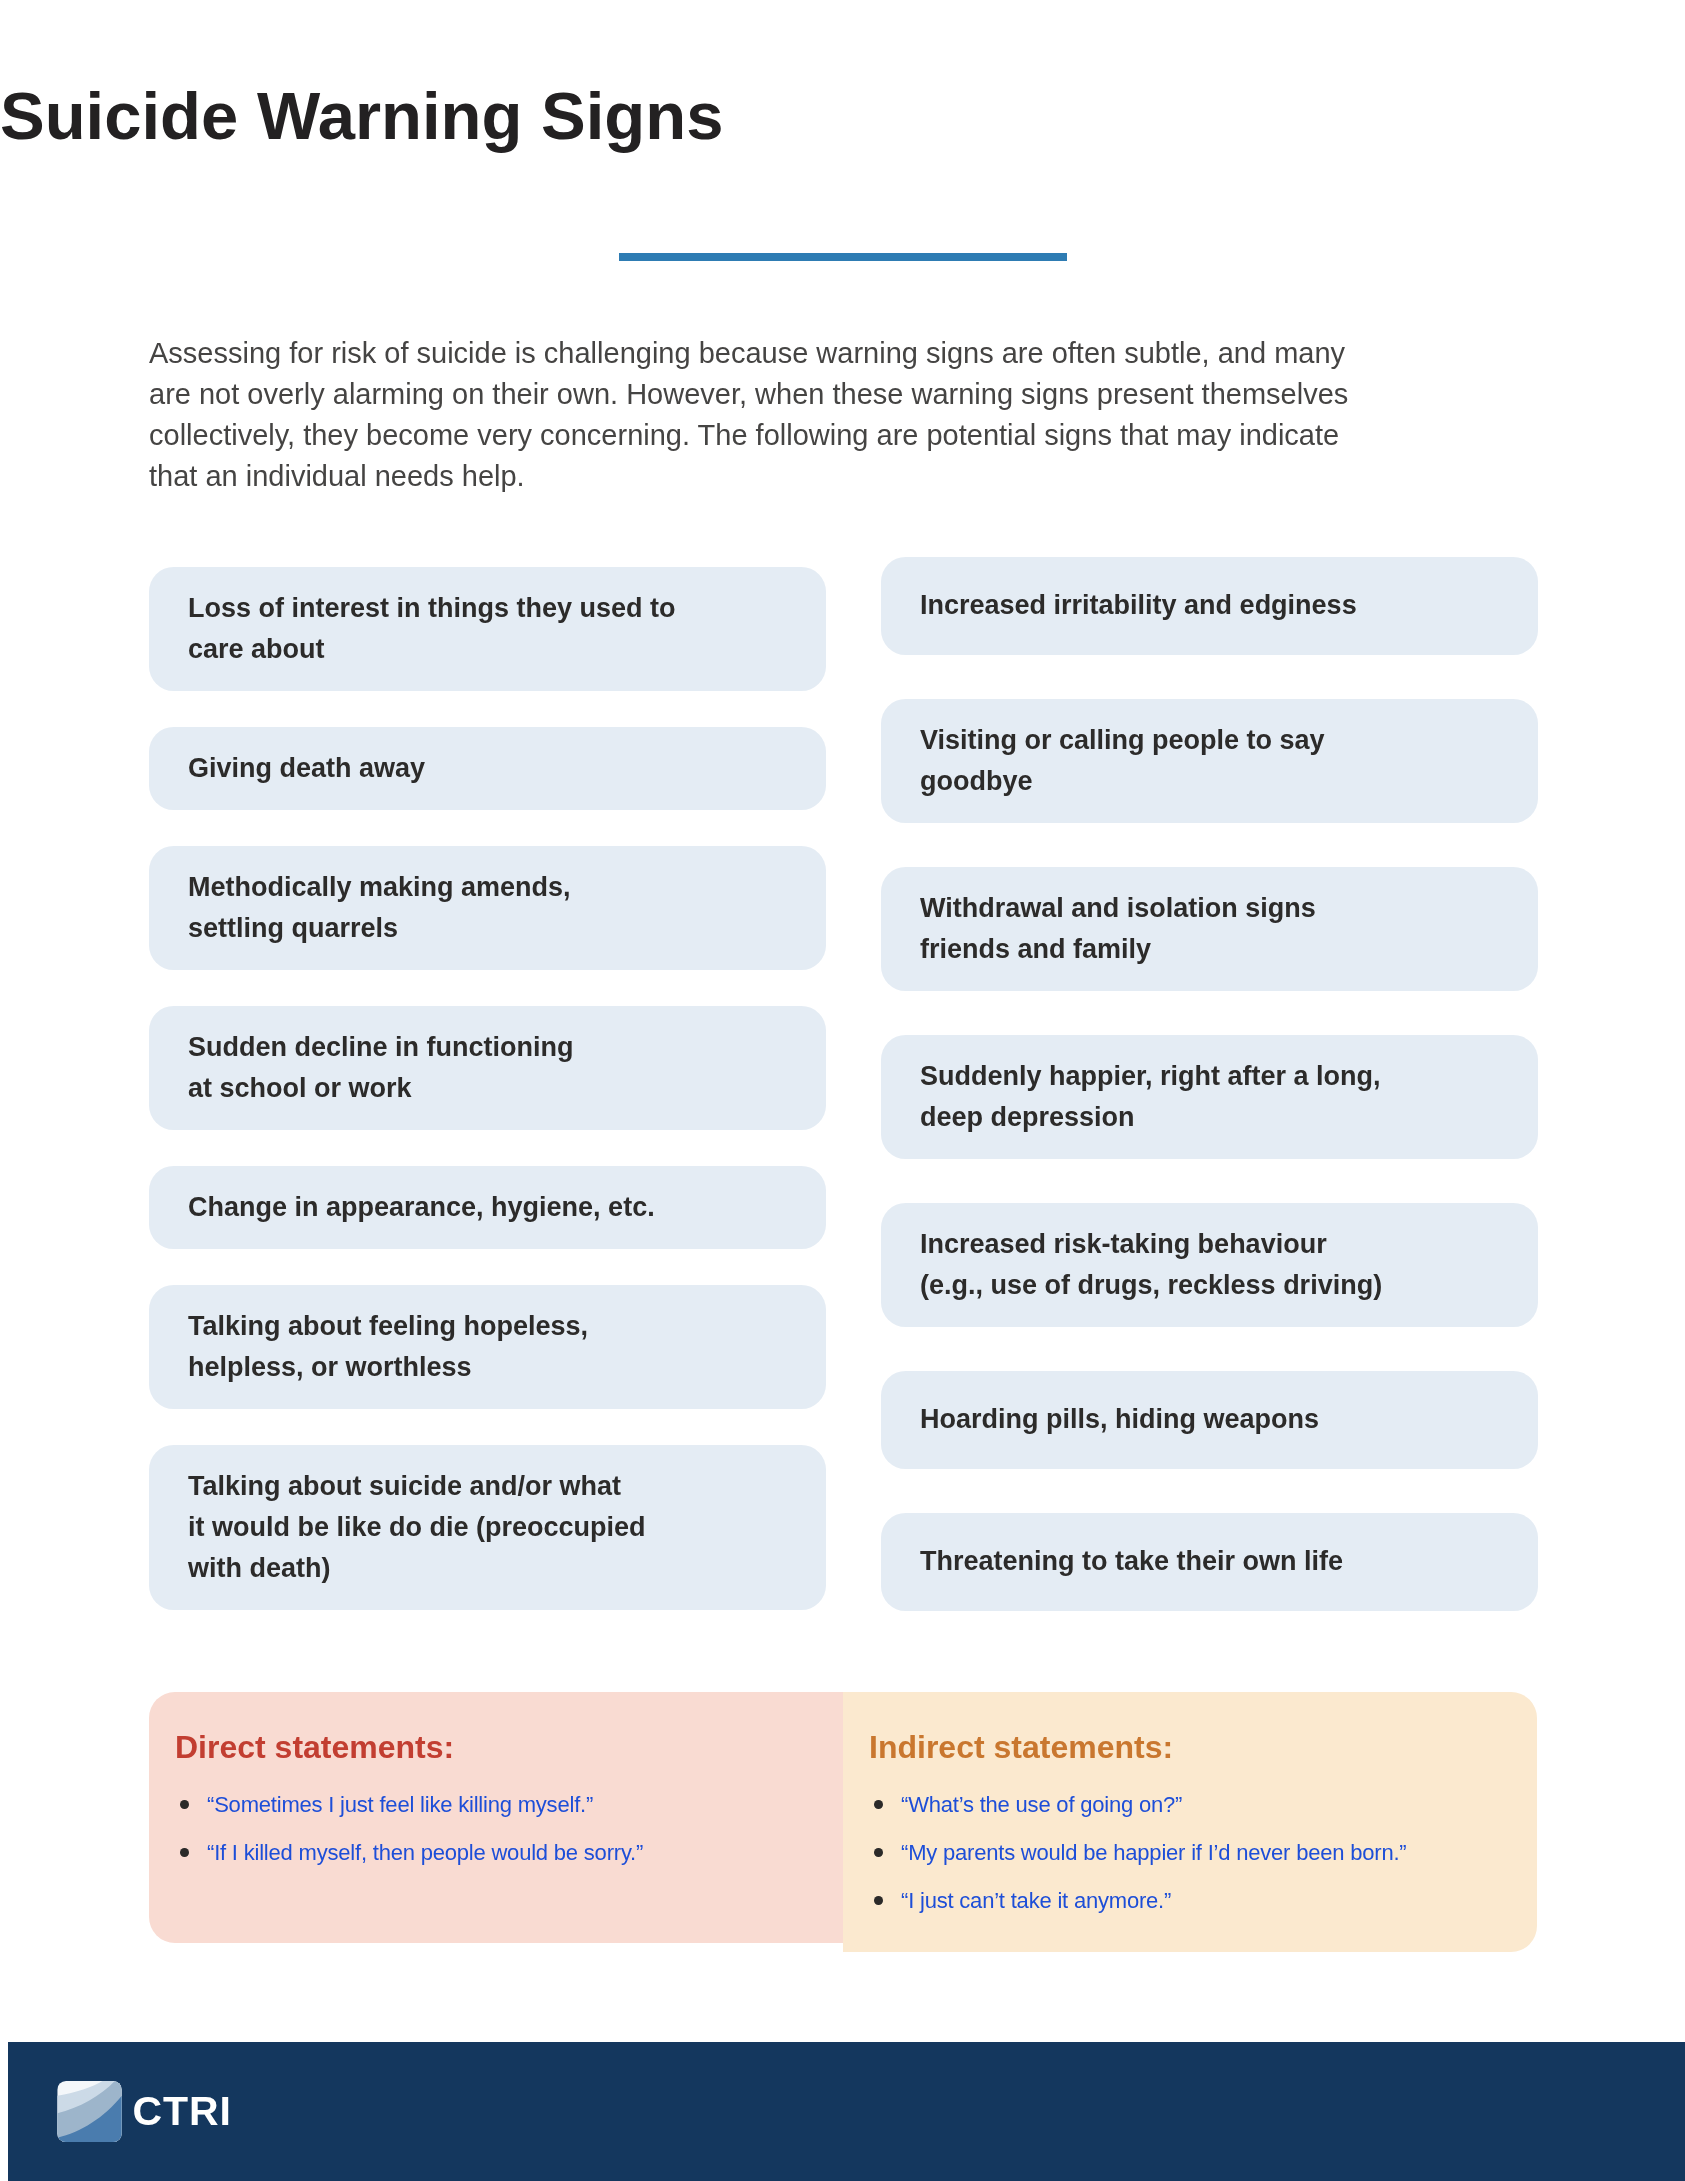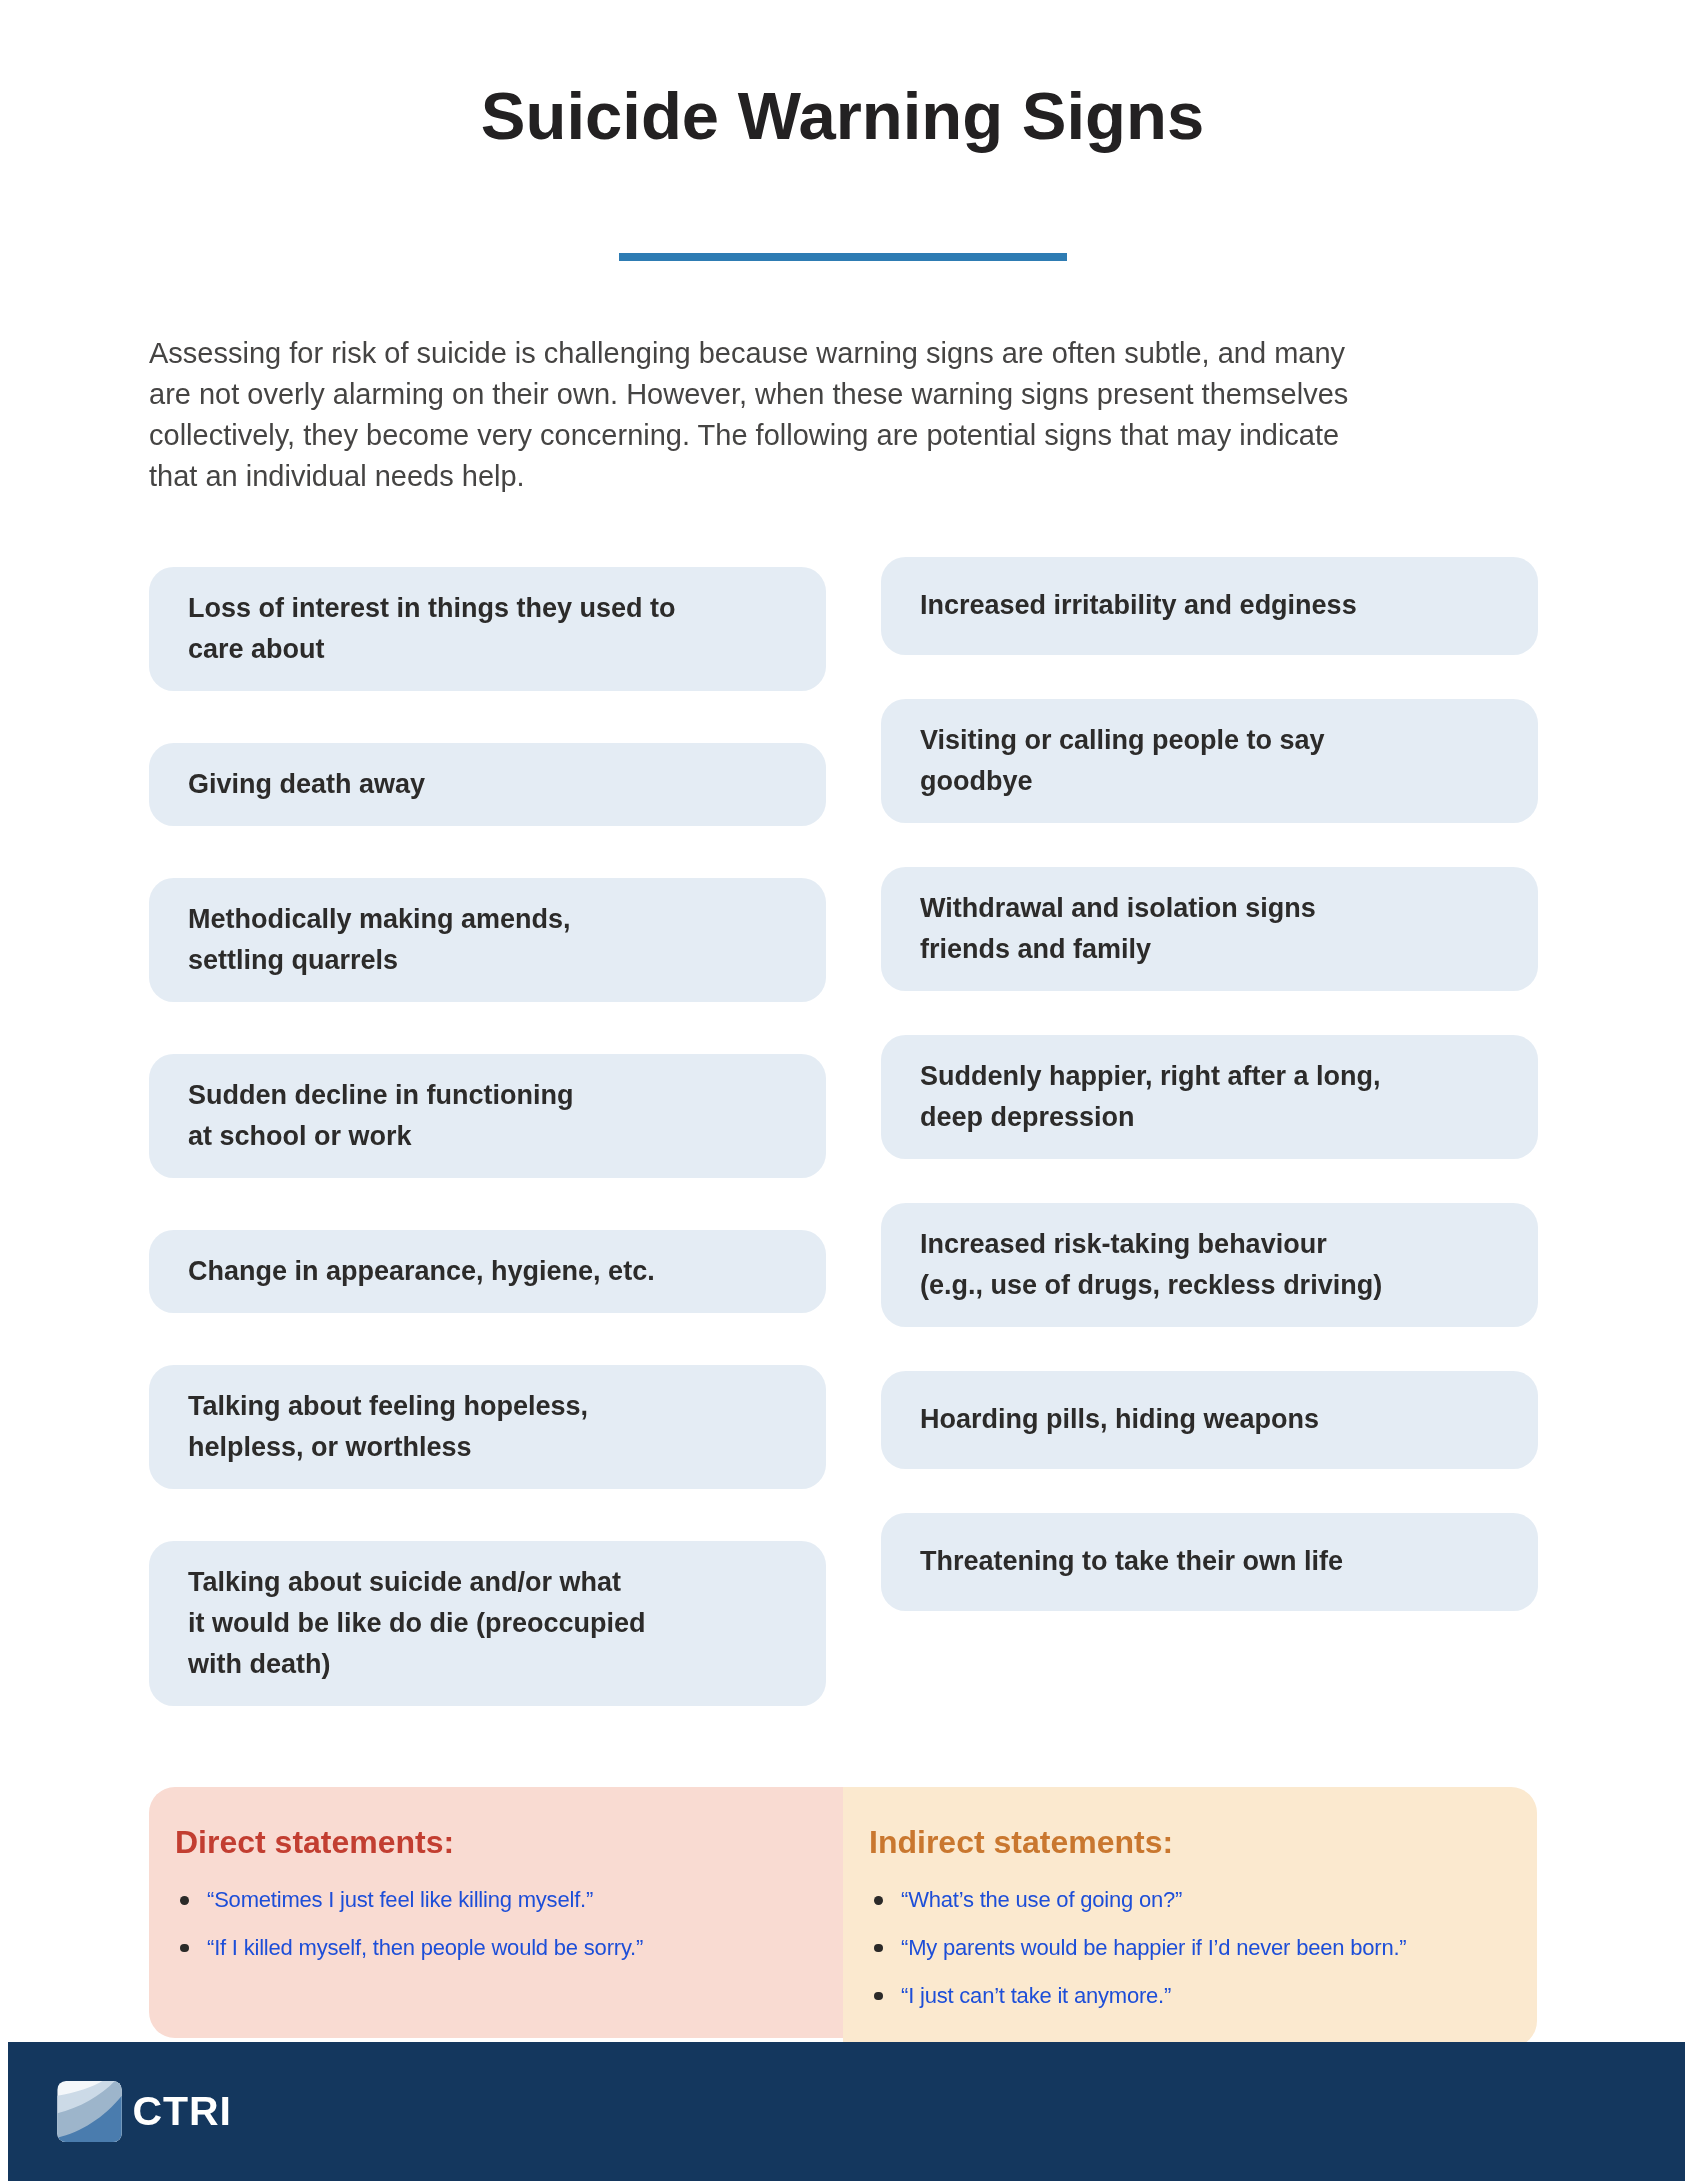--- a/index.html
+++ b/index.html
@@ -11,21 +11,21 @@
     height: 2181px;
     margin: 0 auto;
     background: #ffffff;
     font-family: "Liberation Sans", "DejaVu Sans", sans-serif;
     overflow: hidden;
   }
 
   
   .title {
     margin: 81px 0 0 0;
-    text-align: center;
+    text-align: left;
     font-size: 67px;
     line-height: 1.05;
     font-weight: bold;
     color: var(--text-dark, #232122);
     letter-spacing: 0px;
   }
 
   .divider {
     width: 448px;
     height: 8px;
@@ -44,21 +44,21 @@
   }
 
   
   .signs {
     display: flex;
     justify-content: space-between;
     width: 1389px;
     margin: 70px 0 0 149px;
   }
   .col { display: flex; flex-direction: column; }
-  .col-left  { width: 677px; gap: 52px; }
+  .col-left  { width: 677px; gap: 36px; }
   .col-right { width: 657px; gap: 44px; margin-top: -10.5px; }
 
   .sign-card {
     background: var(--card-bg, #e4ecf4);
     border-radius: 24.6px;
     padding: 21px 39px;
     display: flex;
     flex-direction: column;
     justify-content: center;
     font-size: 27px;

